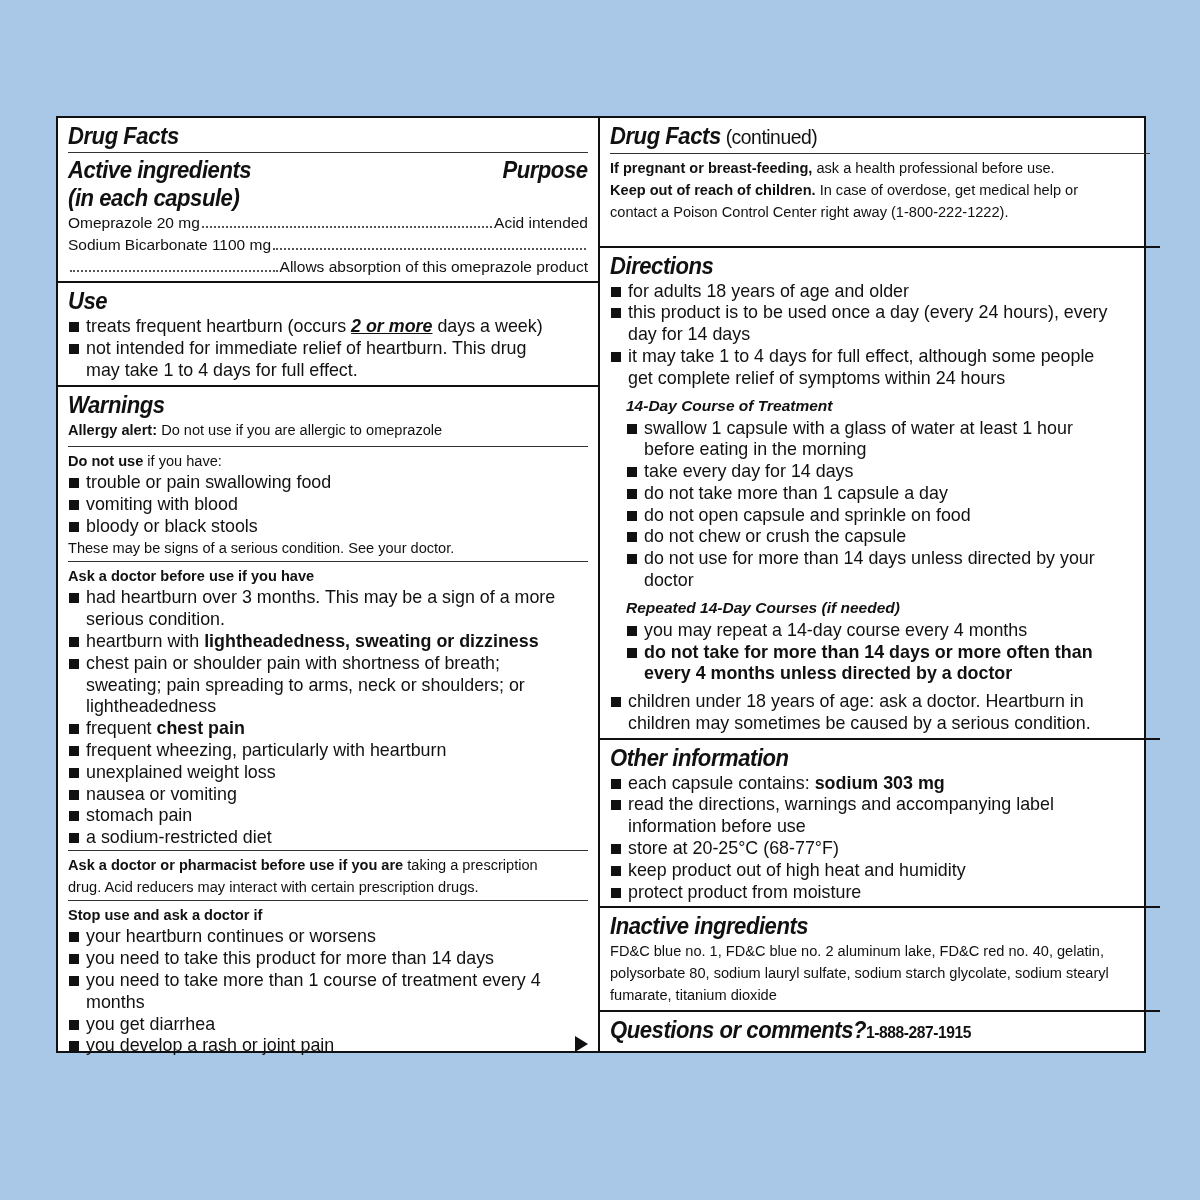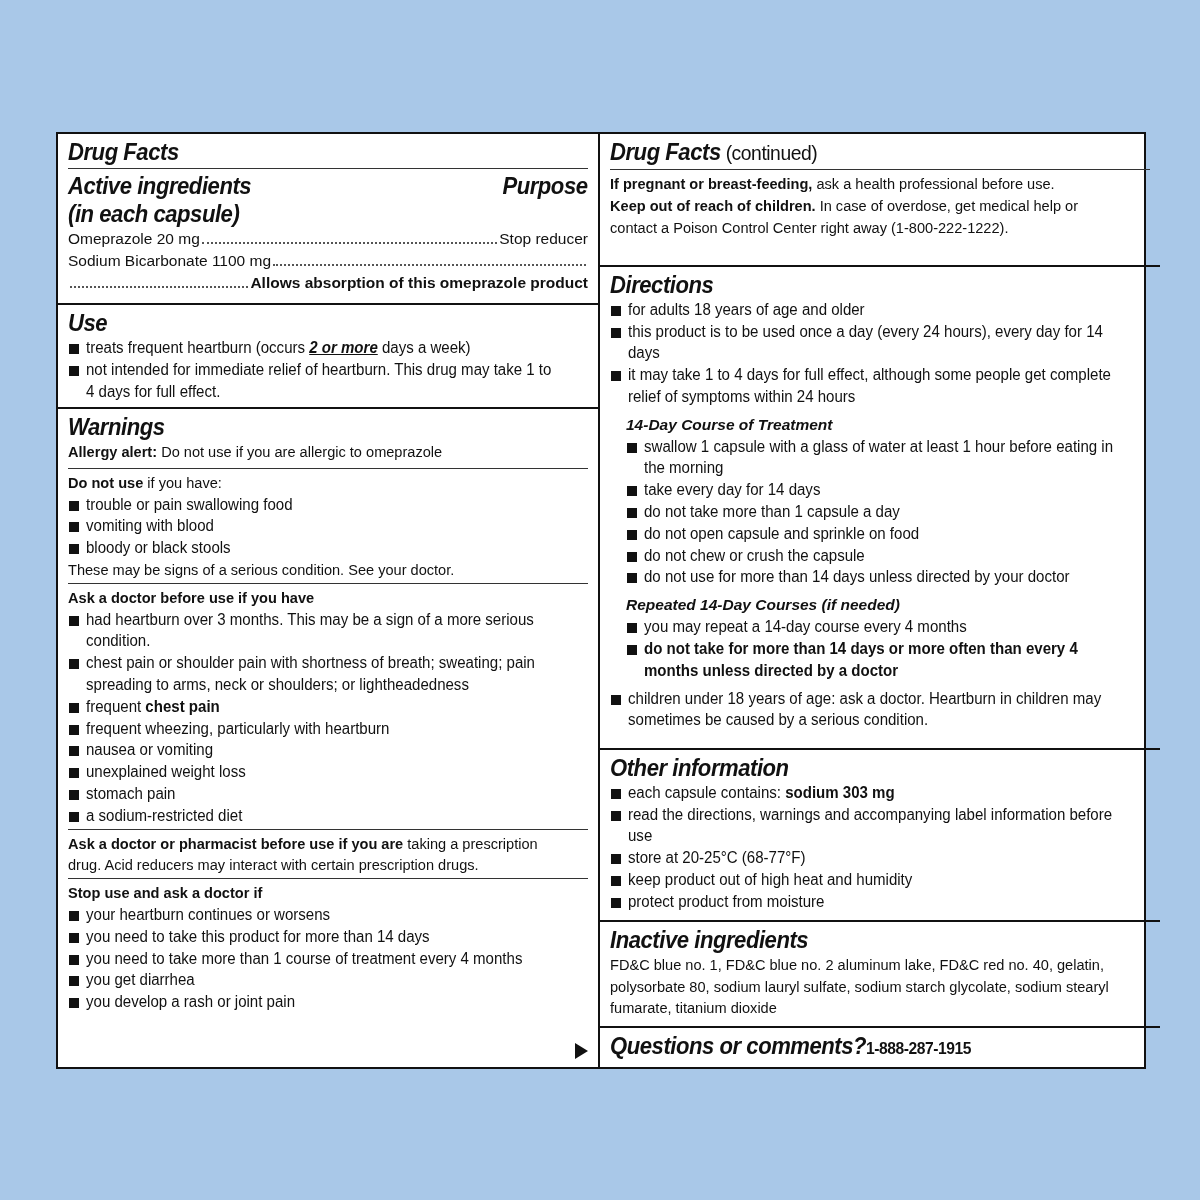--- a/index.html
+++ b/index.html
@@ -2,38 +2,38 @@
 <html><head>
 <meta charset="utf-8">
 <style>
   html, body { margin:0; padding:0; }
   body {
     width:1200px; height:1200px; background:#a9c8e8;
     font-family:"Liberation Sans", sans-serif; color:#111;
     position:relative; overflow:hidden;
   }
   .panel {
-    position:absolute; left:56px; top:132px; width:1090px; height:937px;
+    position:absolute; left:56px; top:116px; width:1090px; height:937px;
     background:#fff; border:2.5px solid #111; box-sizing:border-box;
     display:flex;
   }
   .col { box-sizing:border-box; display:flex; flex-direction:column; }
   .col.left { width:544px; border-right:2.5px solid #111; }
   .col.right { flex:1; }
   .sec { box-sizing:border-box; padding:4px 10px 4px 10px; border-bottom:2.5px solid #111; }
   .sec:last-child { border-bottom:none; }
   .h1 { font-style:italic; font-weight:bold; font-size:24px; line-height:28px; letter-spacing:-0.5px; transform:scaleX(0.92); transform-origin:left; }
   .h1 .plain { font-style:normal; font-weight:normal; font-size:21px; }
   .rule { border-top:1.5px solid #333; margin:2px 0 3px 0; }
   .t { font-size:15.5px; line-height:21.8px; transform:scaleX(0.94); transform-origin:left; white-space:nowrap; }
   .b { font-weight:bold; }
   .bi { font-weight:bold; font-style:italic; text-decoration:underline; }
   .row { display:flex; justify-content:space-between; align-items:baseline; }
   .dots { flex:1; border-bottom:2px dotted #555; margin:0 2px 4px 2px; }
-  .li { position:relative; padding-left:18px; font-size:16px; line-height:21.8px; }
+  .li { position:relative; padding-left:18px; font-size:19px; line-height:21.8px; }
   .li::before { content:""; position:absolute; left:1px; top:7px; width:10px; height:10px; background:#111; }
   .li span.txt { display:inline-block; transform:scaleX(0.94); transform-origin:left; }
   .li.wrap span.txt { white-space:normal; }
   .ind { padding-left:16px; }
   .sub { font-weight:bold; font-size:15.5px; line-height:22px; margin-top:6px;font-style:italic; }
   .arrow { position:absolute; right:10px; bottom:8px; width:0; height:0;
     border-top:8px solid transparent; border-bottom:8px solid transparent; border-left:13px solid #111; }
 </style>
 </head>
 <body>
@@ -45,27 +45,27 @@
       <div class="h1">Drug Facts</div>
       <div class="rule"></div>
       <div class="row">
         <div class="h1">Active ingredients</div>
         <div class="h1" style="transform-origin:right;">Purpose</div>
       </div>
       <div class="h1">(in each capsule)</div>
       <div class="row t" style="transform:none;">
         <span>Omeprazole 20 mg</span>
         <span class="dots"></span>
-        <span>Stop reducer</span>
+        <span>Acid intended</span>
       </div>
       <div class="row t" style="transform:none;">
         <span>Sodium Bicarbonate 1100 mg</span>
         <span class="dots"></span>
       </div>
-      <div class="row t" style="transform:none;font-weight:bold;">
+      <div class="row t" style="transform:none;">
         <span class="dots"></span>
         <span>Allows absorption of this omeprazole product</span>
       </div>
     </div>
 
     <div class="sec" style="height:104px;">
       <div class="h1">Use</div>
       <div class="li"><span class="txt"><span>treats frequent heartburn (occurs </span><span class="bi">2 or more</span><span> days a week)</span></span></div>
       <div class="li wrap"><span class="txt">not intended for immediate relief of heartburn. This drug may take 1 to 4 days for full effect.</span></div>
     </div>
@@ -75,25 +75,26 @@
       <div class="t"><span class="b">Allergy alert:</span><span> Do not use if you are allergic to omeprazole</span></div>
       <div class="rule" style="margin-top:5px;"></div>
       <div class="t"><span class="b">Do not use</span><span> if you have:</span></div>
       <div class="li"><span class="txt">trouble or pain swallowing food</span></div>
       <div class="li"><span class="txt">vomiting with blood</span></div>
       <div class="li"><span class="txt">bloody or black stools</span></div>
       <div class="t">These may be signs of a serious condition. See your doctor.</div>
       <div class="rule"></div>
       <div class="t b">Ask a doctor before use if you have</div>
       <div class="li wrap"><span class="txt">had heartburn over 3 months. This may be a sign of a more serious condition.</span></div>
+      <div class="li"><span class="txt"><span>heartburn with </span><span class="b">lightheadedness, sweating or dizziness</span></span></div>
       <div class="li wrap"><span class="txt">chest pain or shoulder pain with shortness of breath; sweating; pain spreading to arms, neck or shoulders; or lightheadedness</span></div>
       <div class="li"><span class="txt"><span>frequent </span><span class="b">chest pain</span></span></div>
       <div class="li"><span class="txt">frequent wheezing, particularly with heartburn</span></div>
+      <div class="li"><span class="txt">unexplained weight loss</span></div>
       <div class="li"><span class="txt">nausea or vomiting</span></div>
-      <div class="li"><span class="txt">unexplained weight loss</span></div>
       <div class="li"><span class="txt">stomach pain</span></div>
       <div class="li"><span class="txt">a sodium-restricted diet</span></div>
       <div class="rule"></div>
       <div class="t" style="white-space:normal;width:520px;"><span class="b">Ask a doctor or pharmacist before use if you are</span><span> taking a prescription drug. Acid reducers may interact with certain prescription drugs.</span></div>
       <div class="rule"></div>
       <div class="t b">Stop use and ask a doctor if</div>
       <div class="li"><span class="txt">your heartburn continues or worsens</span></div>
       <div class="li"><span class="txt">you need to take this product for more than 14 days</span></div>
       <div class="li"><span class="txt">you need to take more than 1 course of treatment every 4 months</span></div>
       <div class="li"><span class="txt">you get diarrhea</span></div>

